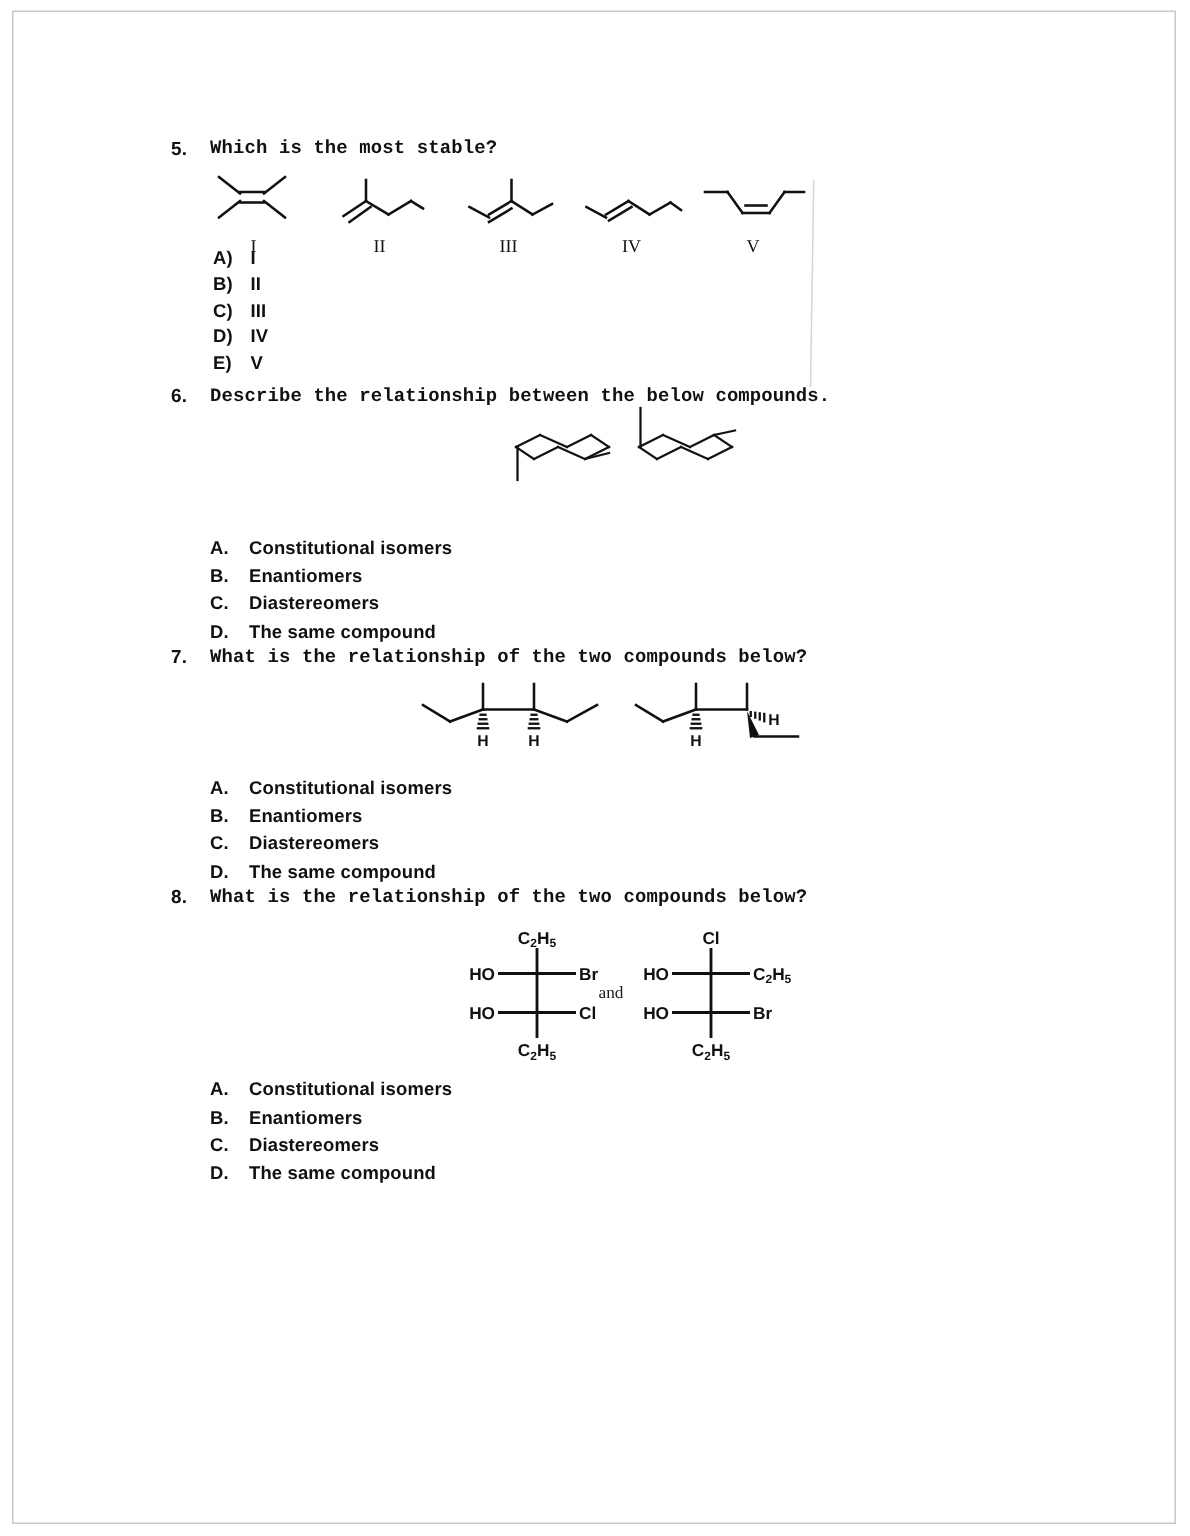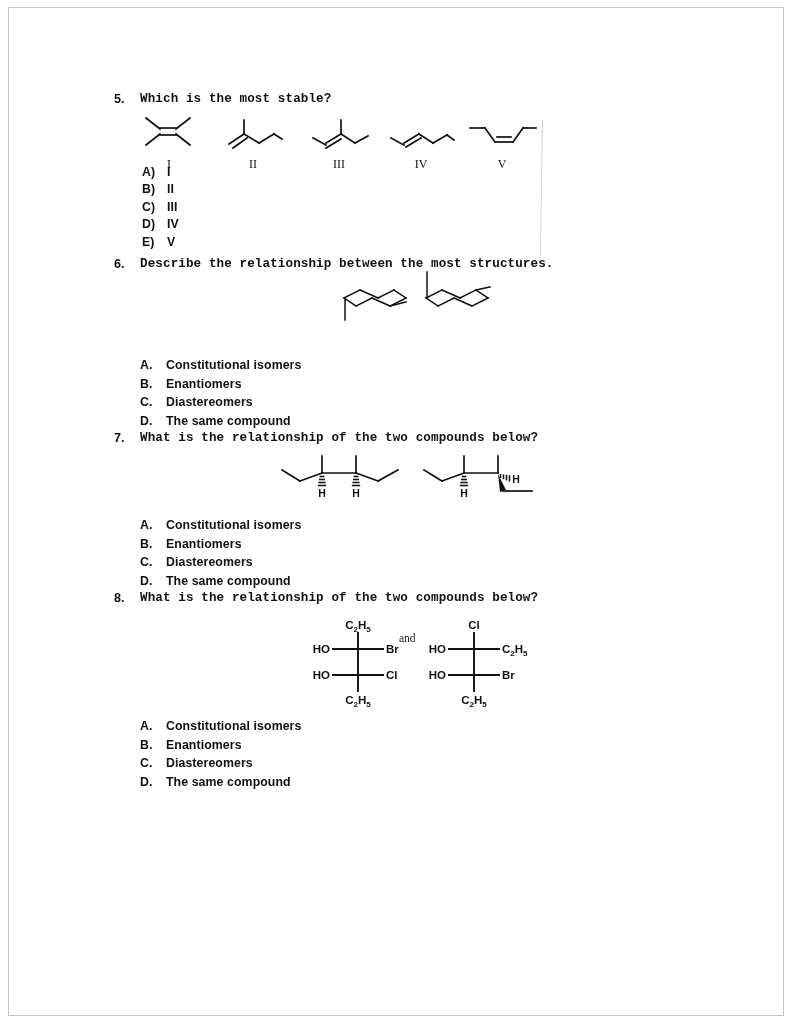--- a/index.html
+++ b/index.html
@@ -249,21 +249,21 @@
       </li>
       <li class="option">
         <span class="opt-letter">E)</span>
         <span class="opt-label">V</span>
       </li>
     </ul>
 
     <div class="question" style="top:257px;">
       <div class="q-head">
         <span class="q-num">6.</span>
-        <span class="q-text">Describe the relationship between the most structures.</span>
+        <span class="q-text">Describe the relationship between the below compounds.</span>
       </div>
     </div>
 
     <div class="figure" style="left:338px; top:276px;">
       <svg width="76" height="50" viewBox="0 0 76 50">
         <path class="bond-thin" d="M 6,22 L 22,14"></path>
         <path class="bond-thin" d="M 22,14 L 40,22"></path>
         <path class="bond-thin" d="M 40,22 L 56,14"></path>
         <path class="bond-thin" d="M 56,14 L 68,22"></path>
         <path class="bond-thin" d="M 68,22 L 52,30"></path>
@@ -410,21 +410,21 @@
         <text class="atom" x="76" y="37" text-anchor="start">Br</text>
 
         <text class="atom" x="20" y="63" text-anchor="end">HO</text>
 
         <text class="atom" x="76" y="63" text-anchor="start">Cl</text>
 
         <text class="atom" x="48" y="88" text-anchor="middle">C<tspan class="atom-sub" dy="2.5">2</tspan><tspan class="atom" dy="-2.5">H</tspan><tspan class="atom-sub" dy="2.5">5</tspan></text>
       </svg>
     </div>
 
-    <div class="and-word" style="left:399px; top:632px;">and</div>
+    <div class="and-word" style="left:399px; top:656px;">and</div>
 
     <div class="figure" style="left:428px; top:616px;">
       <svg width="102" height="92" viewBox="0 0 102 92">
         <path class="bond-fischer" d="M 46,16 L 46,76"></path>
         <path class="bond-fischer" d="M 20,33 L 72,33"></path>
         <path class="bond-fischer" d="M 20,59 L 72,59"></path>
 
         <text class="atom" x="46" y="13" text-anchor="middle">Cl</text>
 
         <text class="atom" x="18" y="37" text-anchor="end">HO</text>

